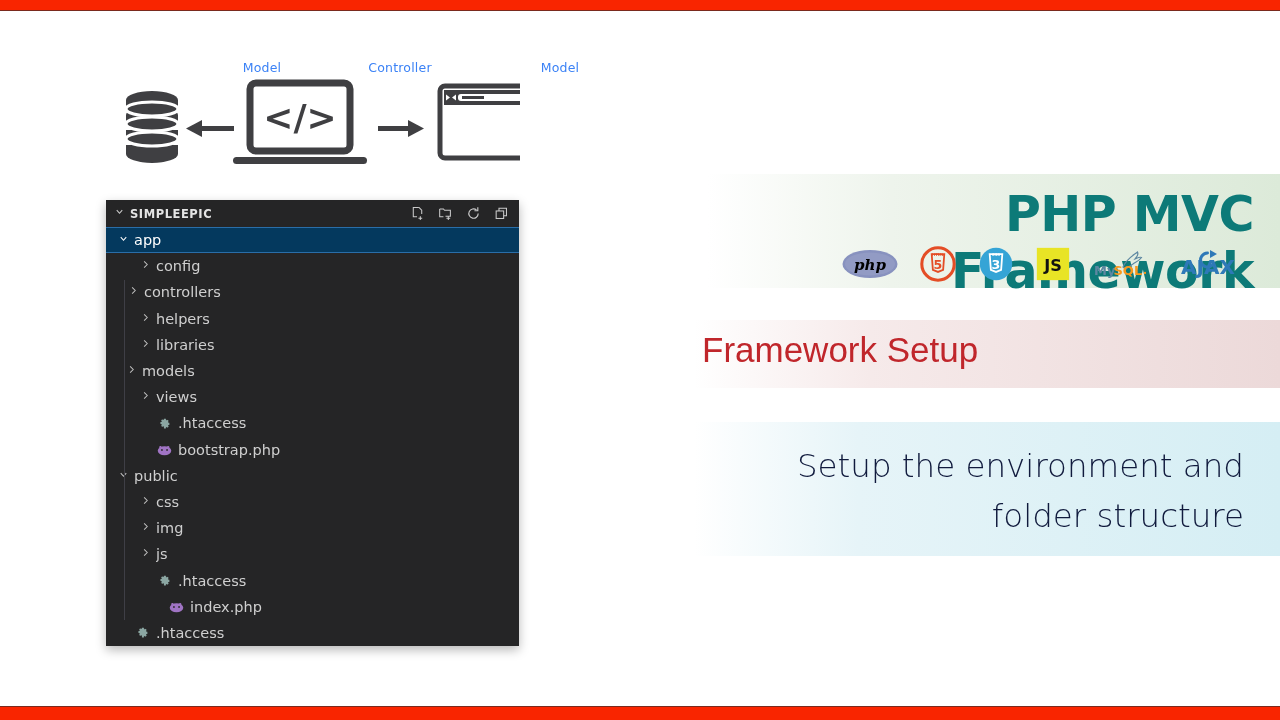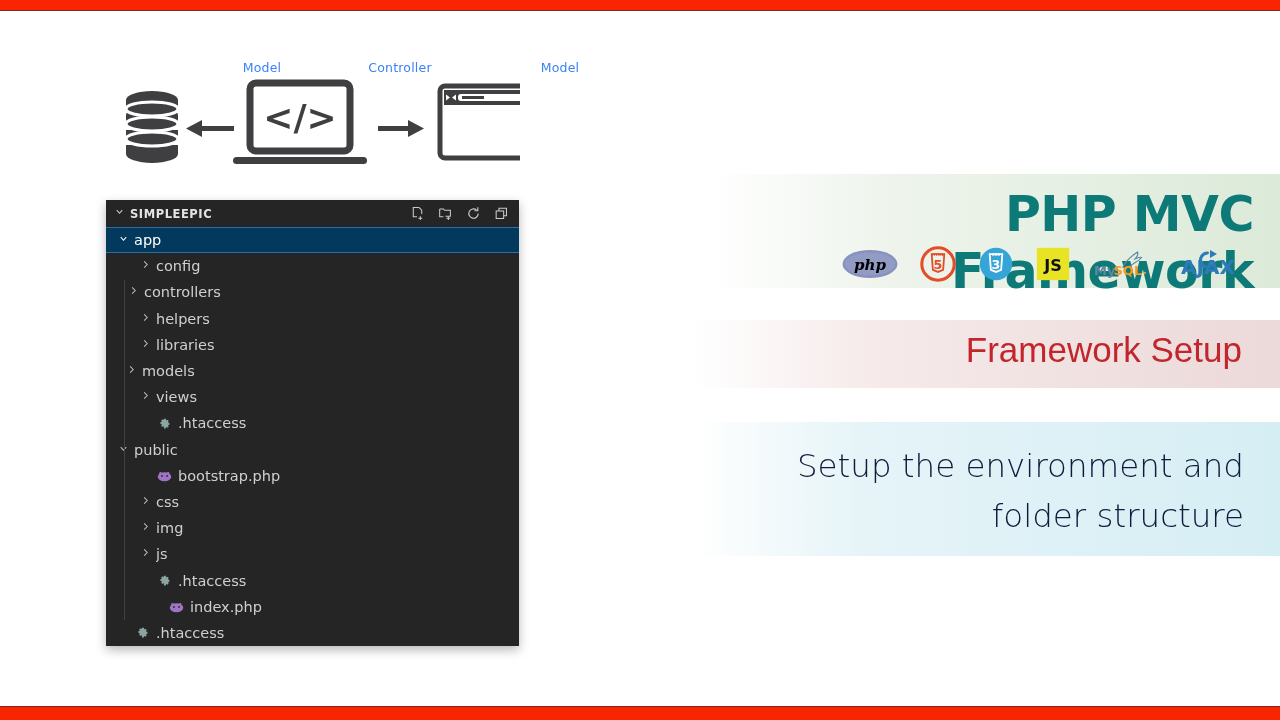--- a/index.html
+++ b/index.html
@@ -79,21 +79,21 @@
   .title-text {
     position:absolute; left:0; right:26px; top:12px; text-align:right;
     font-size:49px; font-weight:bold; color:#0d7a78; letter-spacing:-0.5px;
     font-family:"DejaVu Sans", sans-serif;
   }
   .logos {
     position:absolute; right:22px; top:72px; display:flex; align-items:center; gap:22px;
   }
   .logo { display:flex; align-items:center; justify-content:center; }
   .sub-text {
-    position:absolute; left:8px; right:38px; top:10px; text-align:right;
+    position:absolute; left:8px; right:38px; top:10px; text-align:left;
     font-size:35px; color:#c0262b; font-family:"Liberation Sans", sans-serif;
   }
   .desc-text {
     position:absolute; left:40px; right:36px; top:20px; text-align:right;
     font-size:32.5px; line-height:1.53; color:#101a3d;
     font-family:"DejaVu Sans", sans-serif; font-weight:300;
   }
 </style>
 </head>
 <body>
@@ -239,38 +239,38 @@
         <div class="row" style="padding-left: 32px;">
           <span class="twisty"></span>
           <span class="ficon">
             <svg width="13" height="13" viewBox="0 0 16 16">
               <path d="M8 5.2a2.8 2.8 0 1 0 0 5.6 2.8 2.8 0 0 0 0-5.6zm0 4.1a1.3 1.3 0 1 1 0-2.6 1.3 1.3 0 0 1 0 2.6z" fill="#8ba6a2"></path>
               <path d="M14 7h-1.2a4.9 4.9 0 0 0-.5-1.2l.9-.9-1.4-1.4-.9.9A4.9 4.9 0 0 0 9.7 3.2V2H7.3v1.2c-.4.1-.8.3-1.2.5l-.9-.9-1.4 1.4.9.9c-.2.4-.4.8-.5 1.2H3v2.4h1.2c.1.4.3.8.5 1.2l-.9.9 1.4 1.4.9-.9c.4.2.8.4 1.2.5V14h2.4v-1.2c.4-.1.8-.3 1.2-.5l.9.9 1.4-1.4-.9-.9c.2-.4.4-.8.5-1.2H14V7z" fill="#8ba6a2"></path>
             </svg>
           </span>
           <span class="nm">.htaccess</span>
         </div>
-        <div class="row" style="padding-left: 10px;">
-          <span class="twisty"><svg width="11" height="11" viewBox="0 0 16 16">
-              <path d="M4 6 L8 10.5 L12 6" fill="none" stroke="#c0c0c0" stroke-width="1.5"></path>
-            </svg></span>
-          <span class="nm">public</span>
-        </div>
         <div class="row" style="padding-left: 32px;">
           <span class="twisty"></span>
           <span class="ficon">
             <svg width="15" height="12" viewBox="0 0 20 16">
               <ellipse cx="10" cy="9" rx="9" ry="6" fill="#a074c4"></ellipse>
               <path d="M3.5 5.5c-1-1.6-.6-3 .9-3 1 0 1.6.7 1.8 1.7M16 5.5c1-1.6.6-3-.9-3-1 0-1.6.7-1.8 1.7" fill="#a074c4"></path>
               <circle cx="6.6" cy="8" r="1.2" fill="#2b2b2b"></circle>
               <circle cx="13.4" cy="8" r="1.2" fill="#2b2b2b"></circle>
             </svg>
           </span>
           <span class="nm">bootstrap.php</span>
         </div>
+        <div class="row" style="padding-left: 10px;">
+          <span class="twisty"><svg width="11" height="11" viewBox="0 0 16 16">
+              <path d="M4 6 L8 10.5 L12 6" fill="none" stroke="#c0c0c0" stroke-width="1.5"></path>
+            </svg></span>
+          <span class="nm">public</span>
+        </div>
         <div class="row" style="padding-left: 32px;">
           <span class="twisty"><svg width="11" height="11" viewBox="0 0 16 16">
               <path d="M6 3.5 L10.5 8 L6 12.5" fill="none" stroke="#c0c0c0" stroke-width="1.5"></path>
             </svg></span>
           <span class="nm">css</span>
         </div>
         <div class="row" style="padding-left: 32px;">
           <span class="twisty"><svg width="11" height="11" viewBox="0 0 16 16">
               <path d="M6 3.5 L10.5 8 L6 12.5" fill="none" stroke="#c0c0c0" stroke-width="1.5"></path>
             </svg></span>

